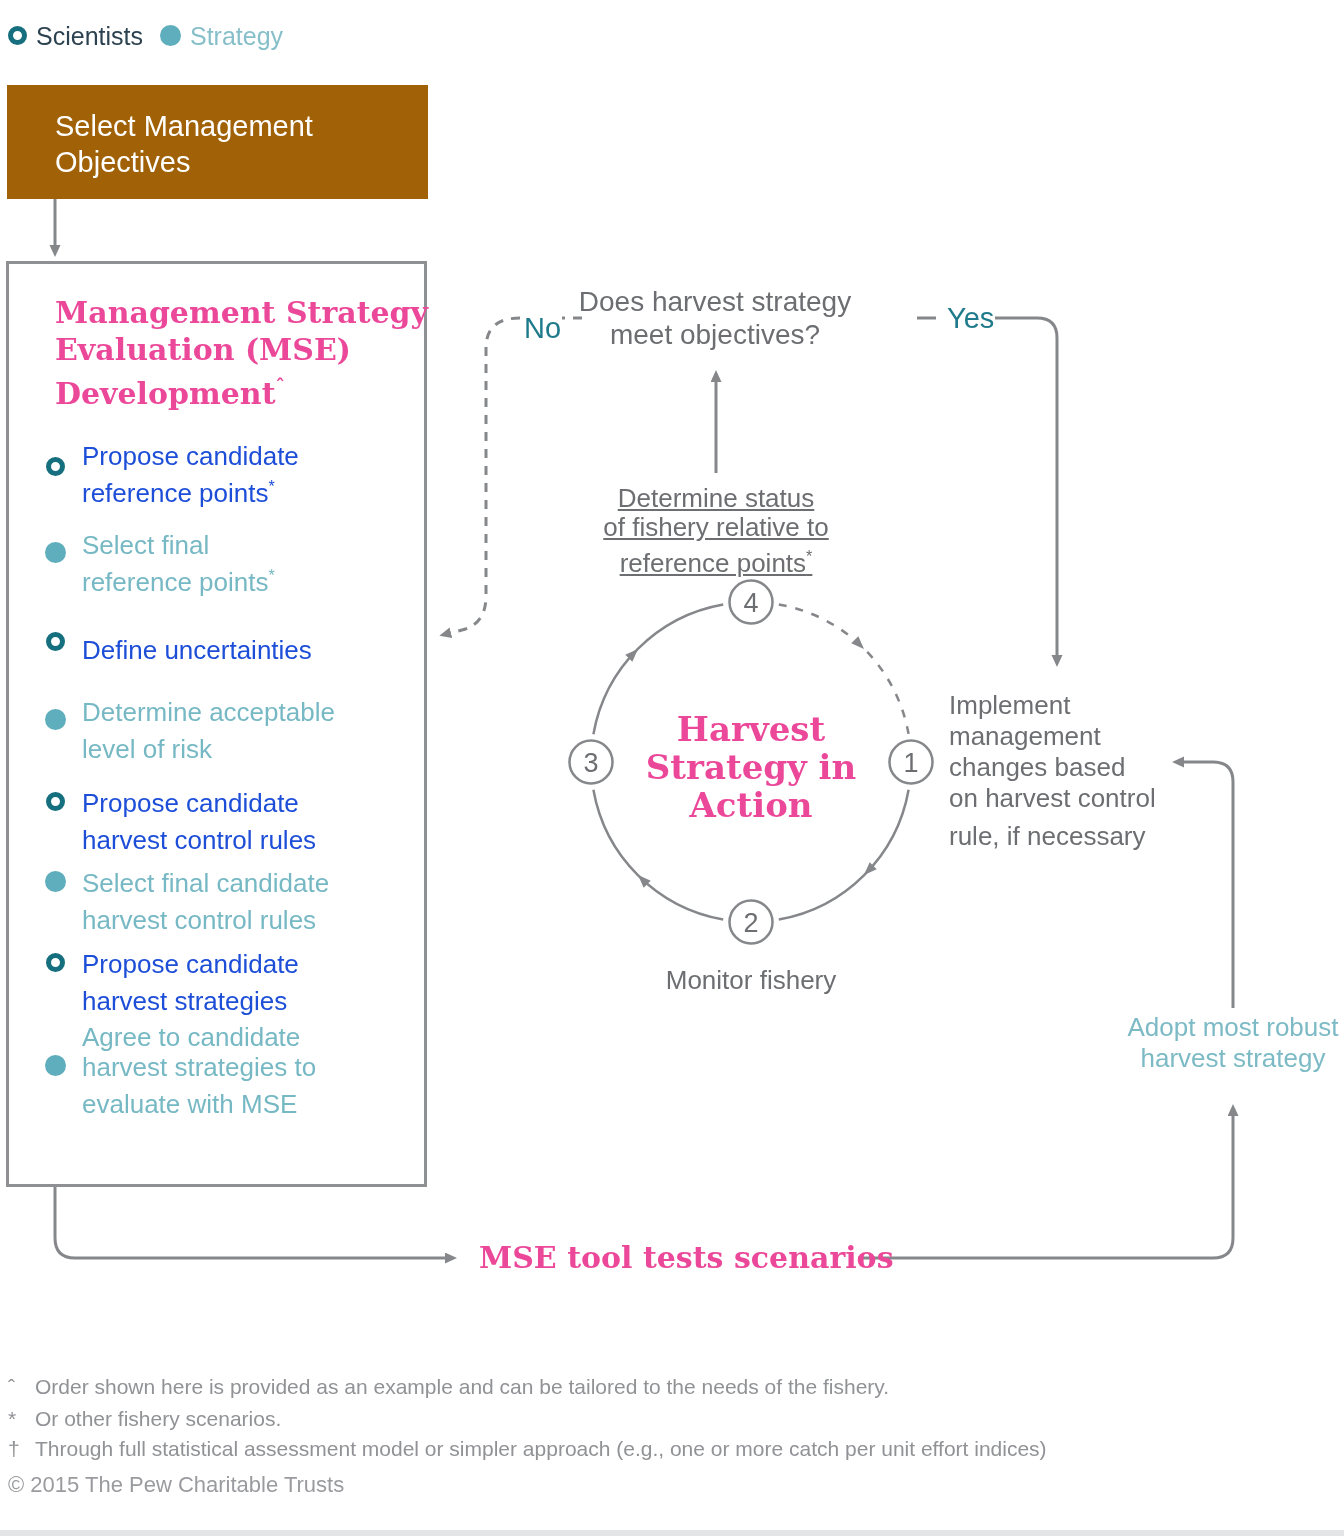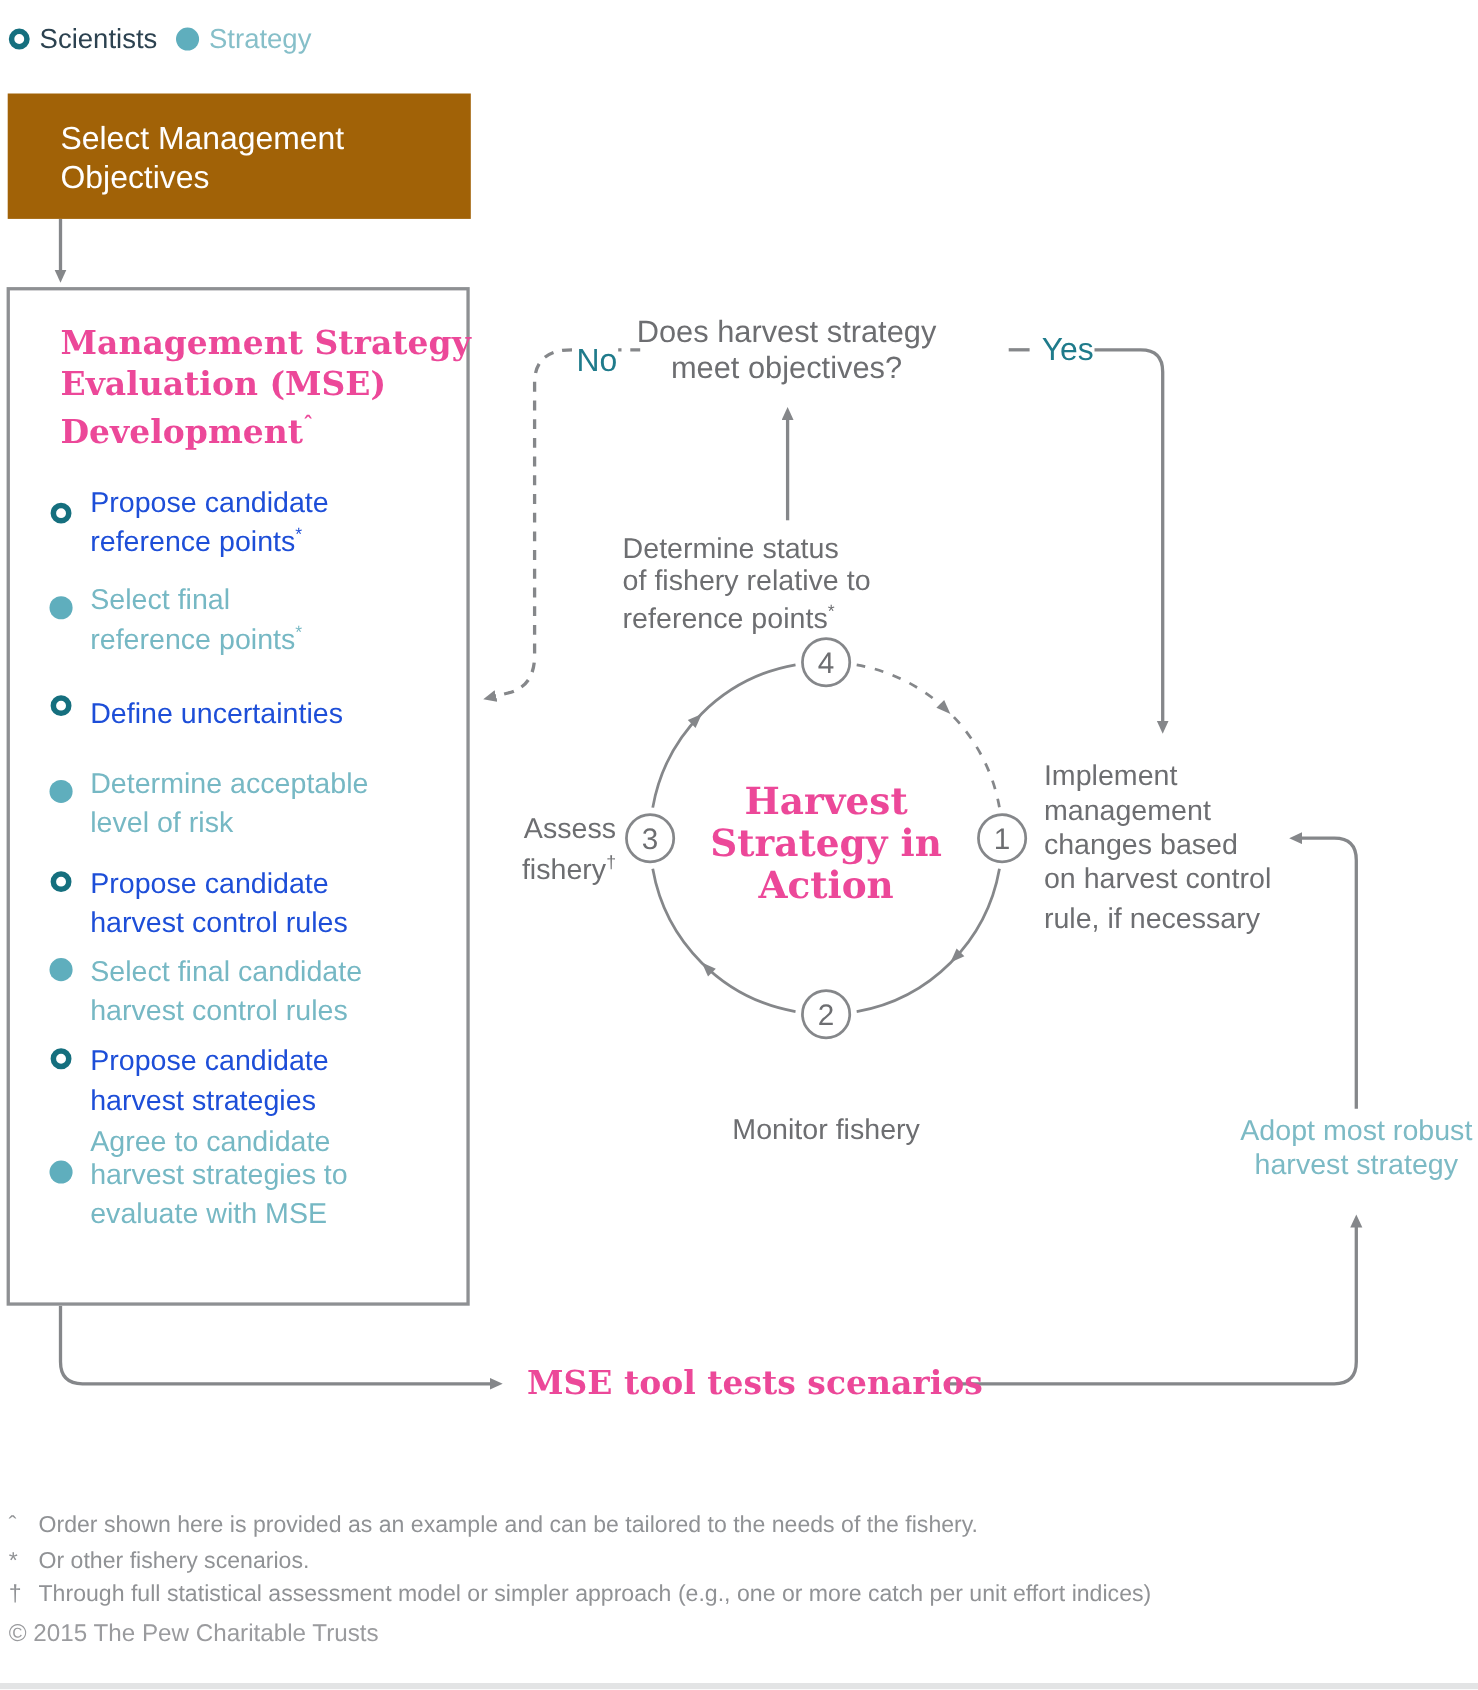--- a/index.html
+++ b/index.html
@@ -135,34 +135,32 @@
 harvest strategies</span><sup class="fn"></sup></div>
   <div class="abs step mgr-text" style="left:82px;top:1022px;width:320px;"><span class="pre">Agree to candidate
 harvest strategies to
 evaluate with MSE</span><sup class="fn"></sup></div>
 
   <div class="abs question pre" style="left:515px;top:285px;width:400px;">Does harvest strategy
 meet objectives?</div>
   <span class="abs teal-branch" style="left:524px;top:312px;">No</span>
   <span class="abs teal-branch" style="left:947px;top:302px;">Yes</span>
 
-  <div class="abs gray-label pre" style="left:566px;top:484px;width:300px;text-align:left;line-height:29px;"><span class="pre">Determine status
+  <div class="abs gray-label pre" style="left:566px;top:484px;width:300px;text-align:center;line-height:29px;text-decoration:underline;"><span class="pre">Determine status
 of fishery relative to
 reference points</span><sup class="fn">*</sup></div>
   <div class="abs serif-orange pre" style="left:601px;top:710px;width:300px;text-align:center;font-size:34px;line-height:38px;">Harvest
 Strategy in
 Action</div>
   <div class="abs gray-label" style="left:949px;top:690px;width:240px;line-height:31px;"><span class="pre">Implement
 management
 changes based
 on harvest control
 rule, if necessary</span><sup class="fn"></sup></div>
-  <div class="abs gray-label" style="left:626px;top:1006px;width:250px;text-align:center;"><span class="pre">Monitor fishery</span><sup class="fn"></sup></div>
-  <div class="abs gray-label" style="left:420px;top:738px;width:140px;text-align:right;line-height:31px;"><span class="pre">Assess
-fishery</span><sup class="fn">†</sup></div>
+  <div class="abs gray-label" style="left:626px;top:958px;width:250px;text-align:center;"><span class="pre">Monitor fishery</span><sup class="fn"></sup></div>
 
   <div class="abs serif-orange" style="left:479px;top:1240px;font-size:30px;">MSE tool tests scenarios</div>
   <div class="abs adopt pre" style="left:1108px;top:1012px;width:250px;">Adopt most robust
 harvest strategy</div>
 
   <span class="abs fn-marker" style="left:8px;top:1375px;">ˆ</span>
   <span class="abs footnote" style="left:35px;top:1375px;">Order shown here is provided as an example and can be tailored to the needs of the fishery.</span>
   <span class="abs fn-marker" style="left:8px;top:1407px;">*</span>
   <span class="abs footnote" style="left:35px;top:1407px;">Or other fishery scenarios.</span>
   <span class="abs fn-marker" style="left:8px;top:1437px;">†</span>

